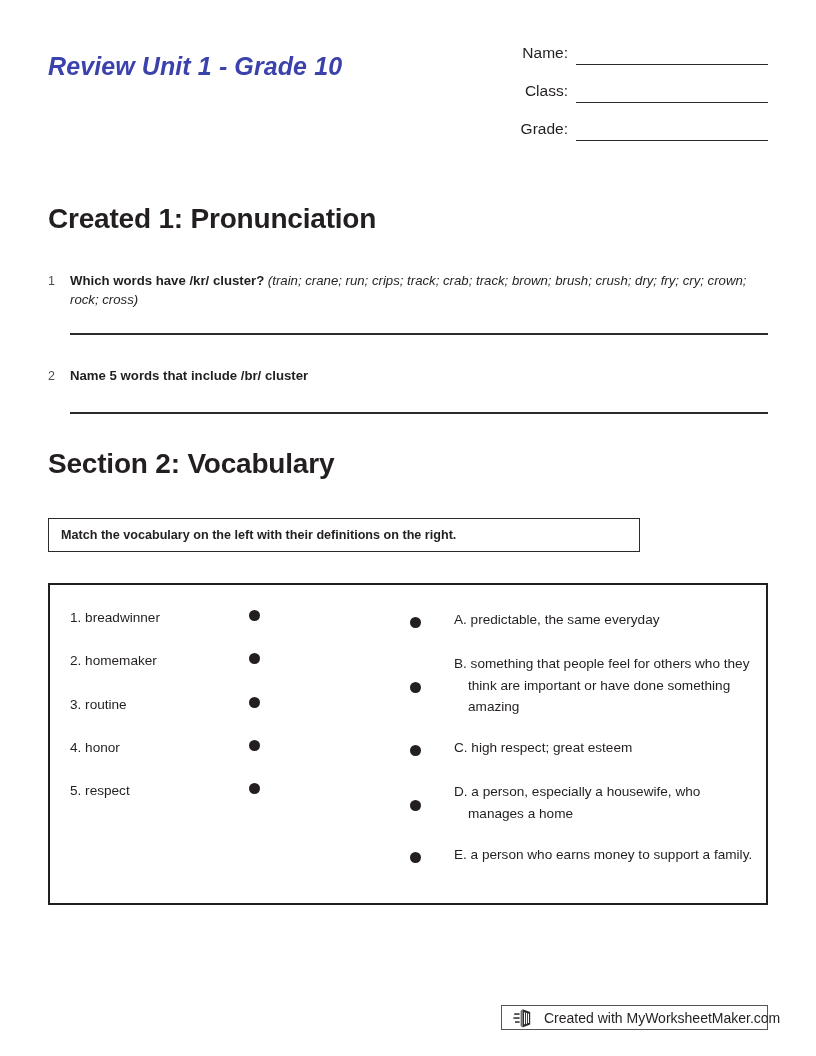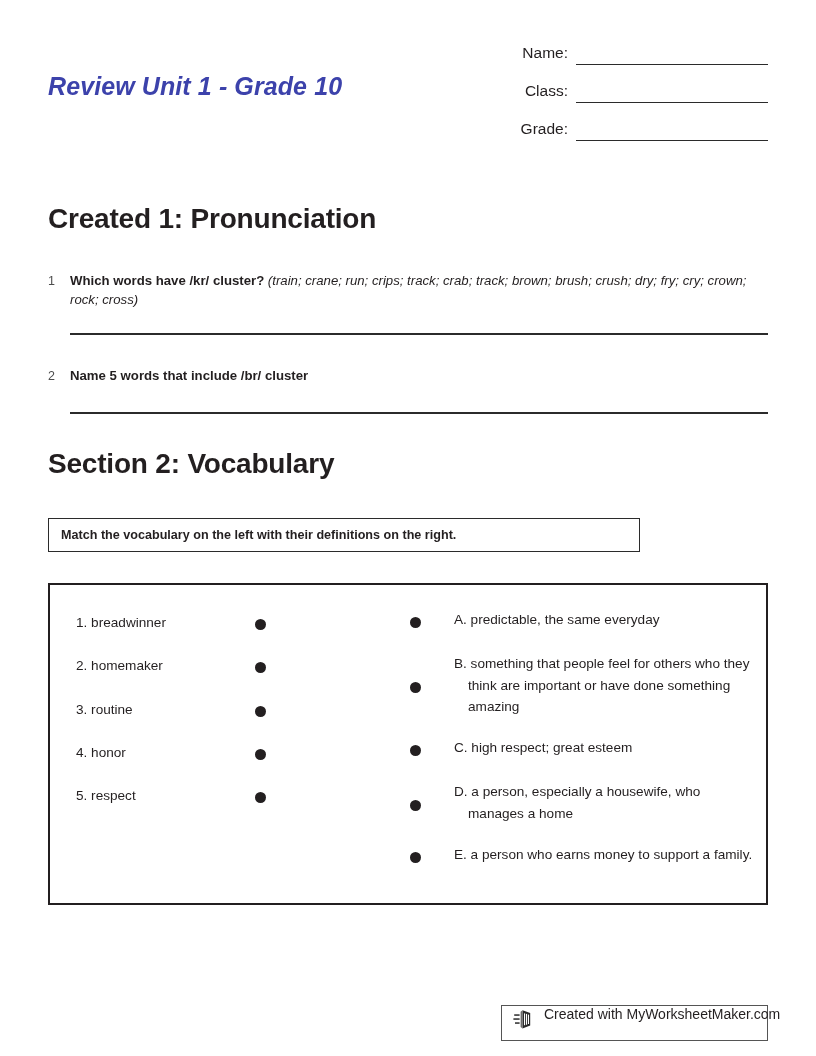--- a/index.html
+++ b/index.html
@@ -32,21 +32,20 @@
   .worksheet-title {
     position: absolute;
     left: 0;
     top: 8px;
     font-size: 25px;
     font-weight: bold;
     font-style: italic;
     color: #3c42ab;
     letter-spacing: 0.1px;
     white-space: nowrap;
-    margin-top: 20px;
   }
   .fields {
     position: absolute;
     right: 0;
     top: 0;
     width: 320px;
   }
   .field-row {
     display: flex;
     justify-content: flex-end;
@@ -157,23 +156,22 @@
     left: 0;
     top: 0;
     width: 210px;
   }
   .match-item {
     position: absolute;
     left: 20px;
     width: 190px;
     height: 20px;
     display: flex;
-    align-items: flex-end;
+    align-items: flex-start;
     justify-content: space-between;
-    margin-left: 6px;
   }
   .match-term {
     font-size: 13.6px;
     color: #231f20;
     white-space: nowrap;
   }
   .dot {
     width: 11px;
     height: 11px;
     border-radius: 50%;
@@ -207,26 +205,26 @@
     text-indent: -14px;
     padding-left: 14px;
   }
 
   
   .footer-badge {
     position: absolute;
     left: 501px;
     top: 1005px;
     width: 267px;
-    height: 36px;
+    height: 25px;
     border: 1.2px solid #555555;
     box-sizing: border-box;
     background: #ffffff;
     display: flex;
-    align-items: flex-start;
+    align-items: center;
     padding-left: 10px;
   }
   .badge-logo {
     flex: 0 0 26px;
     height: 26px;
     display: flex;
     align-items: center;
     justify-content: center;
   }
   .badge-text {

